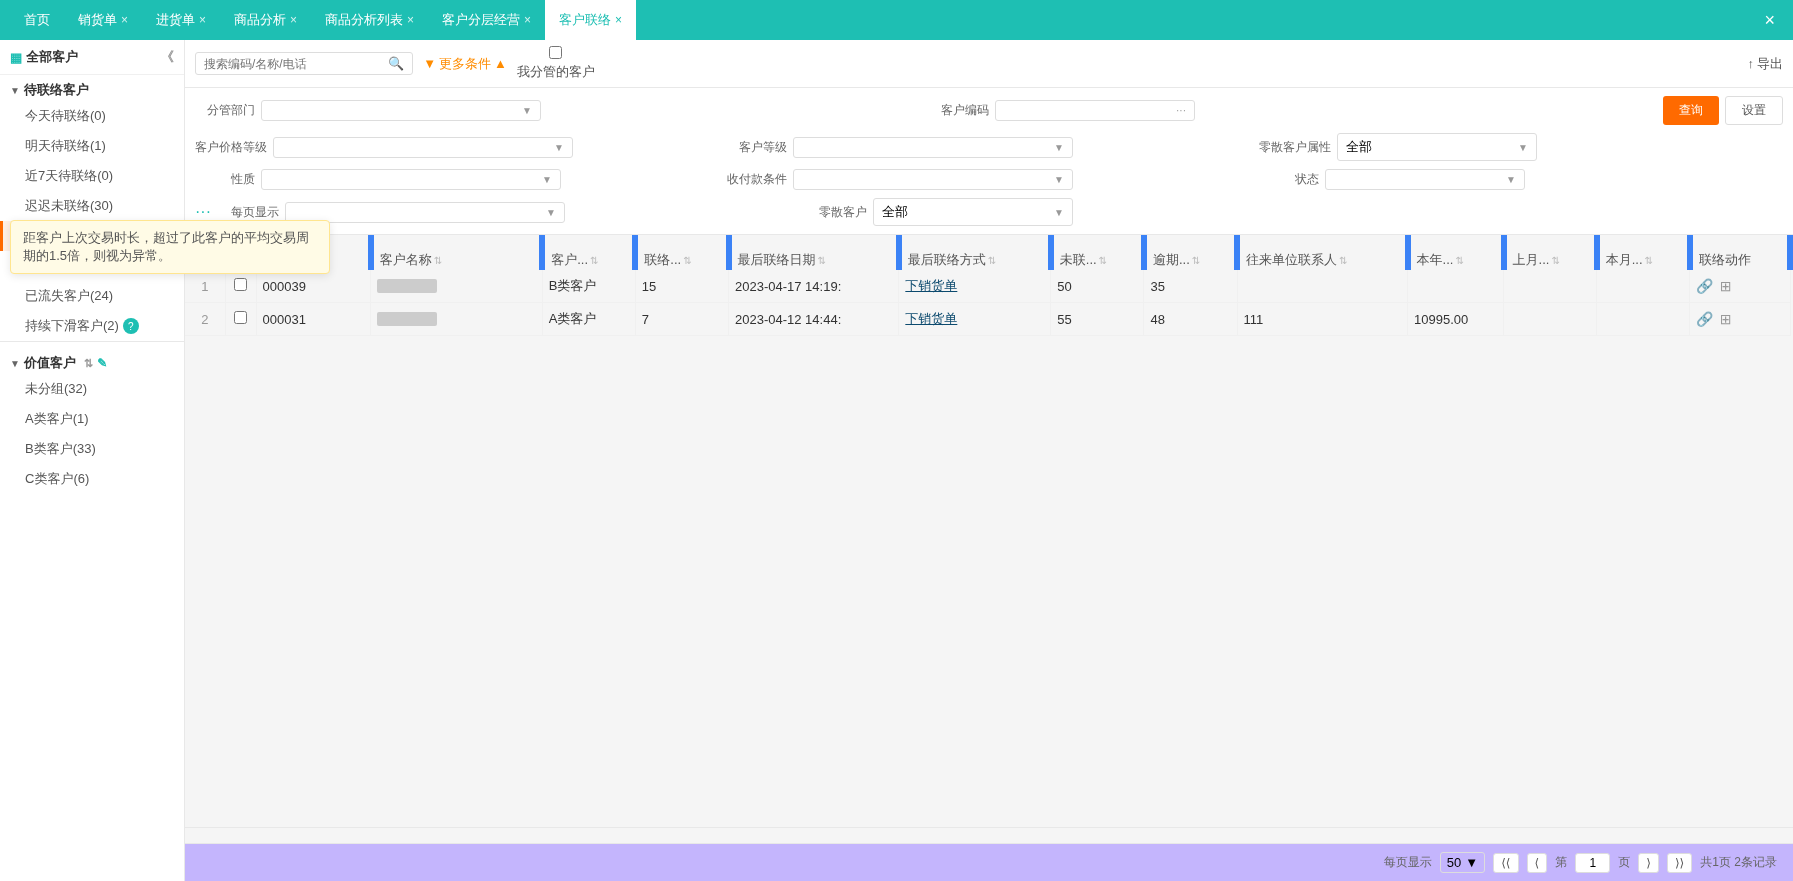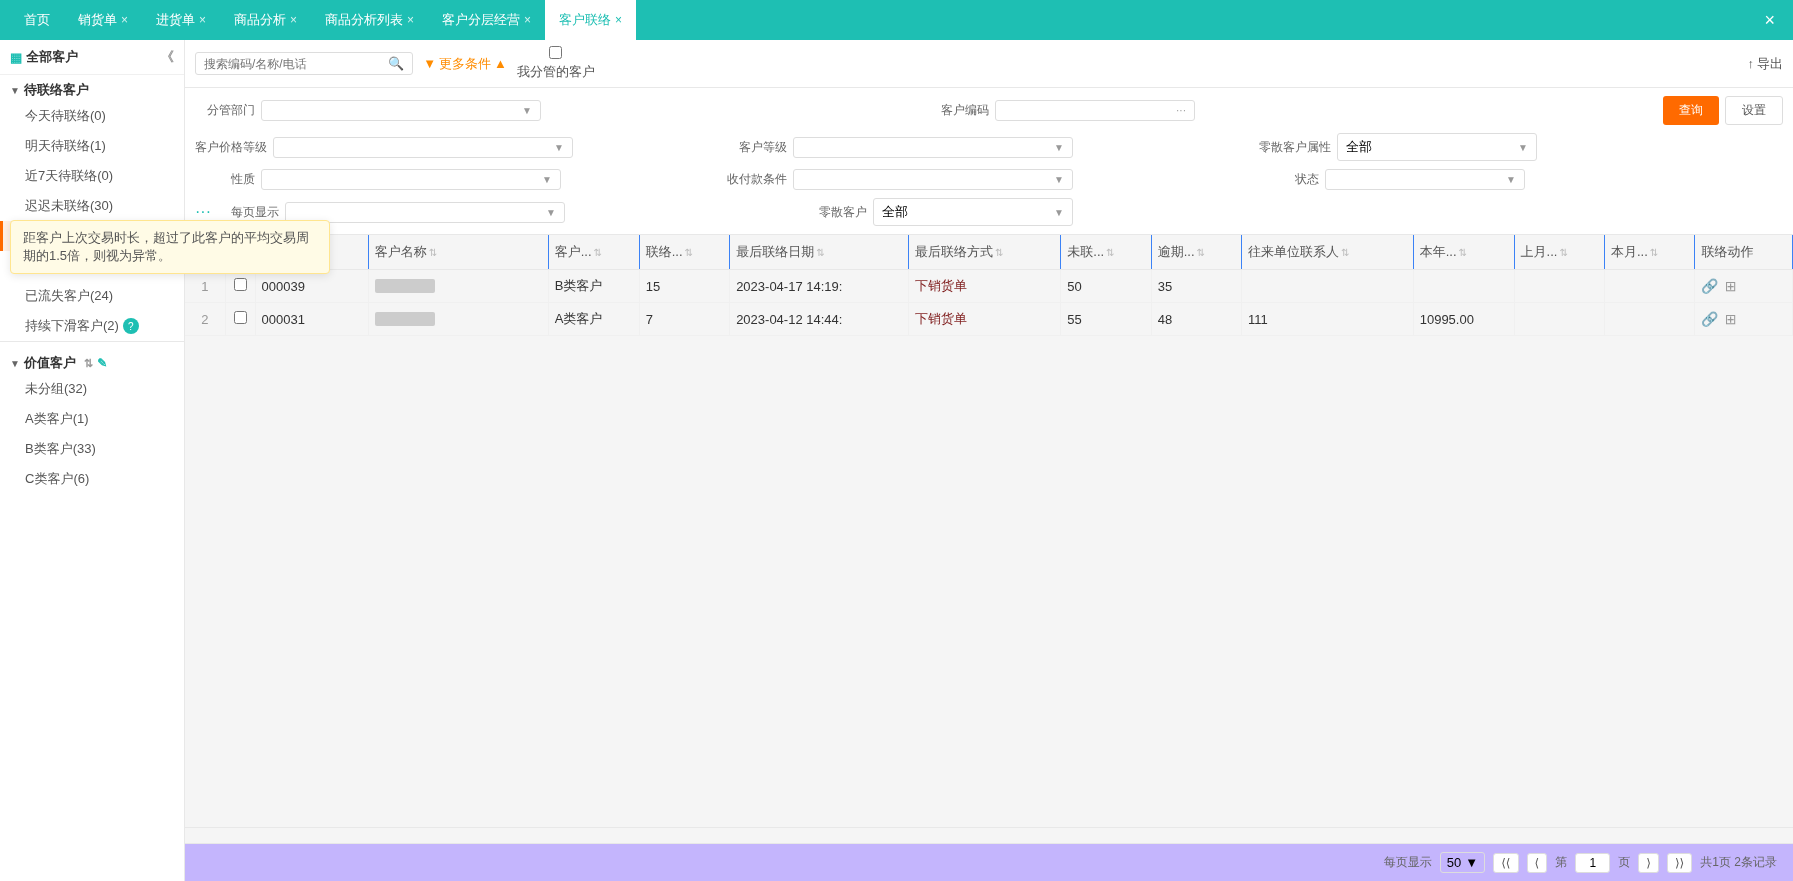--- a/index.html
+++ b/index.html
@@ -111,32 +111,32 @@
     }
     .btn-settings {
       background: #fff; color: #555; border: 1px solid #ddd; border-radius: 3px;
       padding: 5px 16px; cursor: pointer; font-size: 12px;
     }
     .filter-dots { color: #1ebfb3; cursor: pointer; font-size: 16px; }
     table { width: 100%; border-collapse: collapse; font-size: 12px; }
     thead tr { background: #f5f5f5; }
     th {
       padding: 8px 6px; text-align: left; border-bottom: 1px solid #e8e8e8;
-      border-right: 1px solid #3b82f6; color: #555; font-weight: normal;
-      white-space: nowrap; position: sticky; top: 0; background: #f5f5f5;
+      border-right: 6px solid #3b82f6; color: #555; font-weight: normal;
+      white-space: nowrap; position: sticky; top: 8px; background: #f5f5f5;
     }
     td {
       padding: 7px 6px; border-bottom: 1px solid #f0f0f0;
       border-right: 1px solid #f0f0f0; color: #333; white-space: nowrap;
     }
     .col-num { width: 40px; text-align: center; color: #999; }
     .col-check { width: 30px; text-align: center; }
     .settings-col { width: 35px; text-align: center; }
     input[type="checkbox"] { cursor: pointer; }
-    .link-text { color: #7f1d1d; cursor: pointer; }
+    .link-text { color: #0c4a6e; text-decoration: underline; cursor: pointer; }
     .customer-name-blur {
       background: #ccc; color: transparent; border-radius: 2px;
       display: inline-block; min-width: 60px; height: 14px; user-select: none;
     }
     .action-icons { display: flex; gap: 6px; align-items: center; }
     .action-icon { color: #999; cursor: pointer; font-size: 14px; }
 
     
     .pagination {
       display: flex; align-items: center; justify-content: flex-end;

